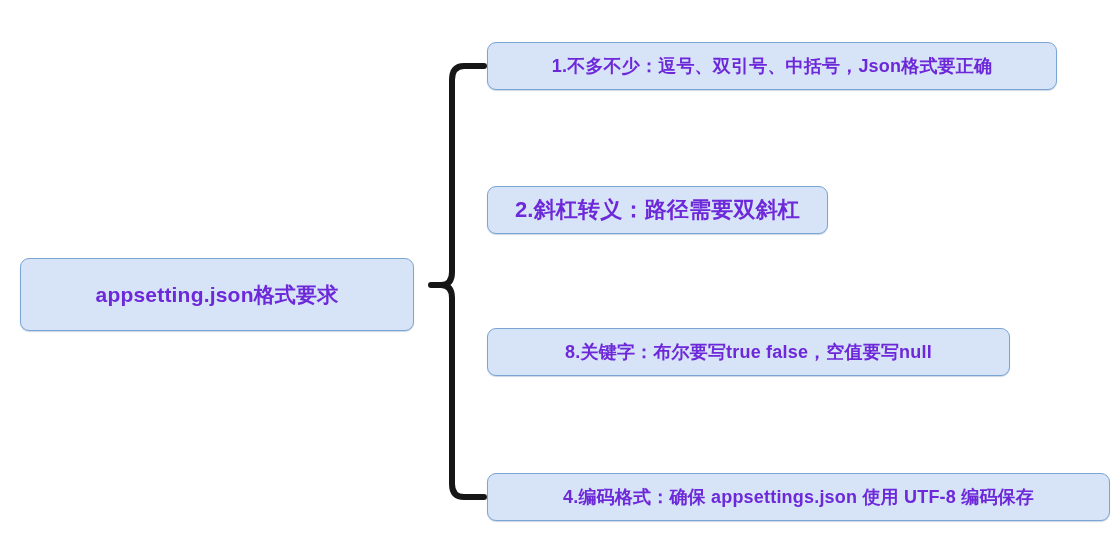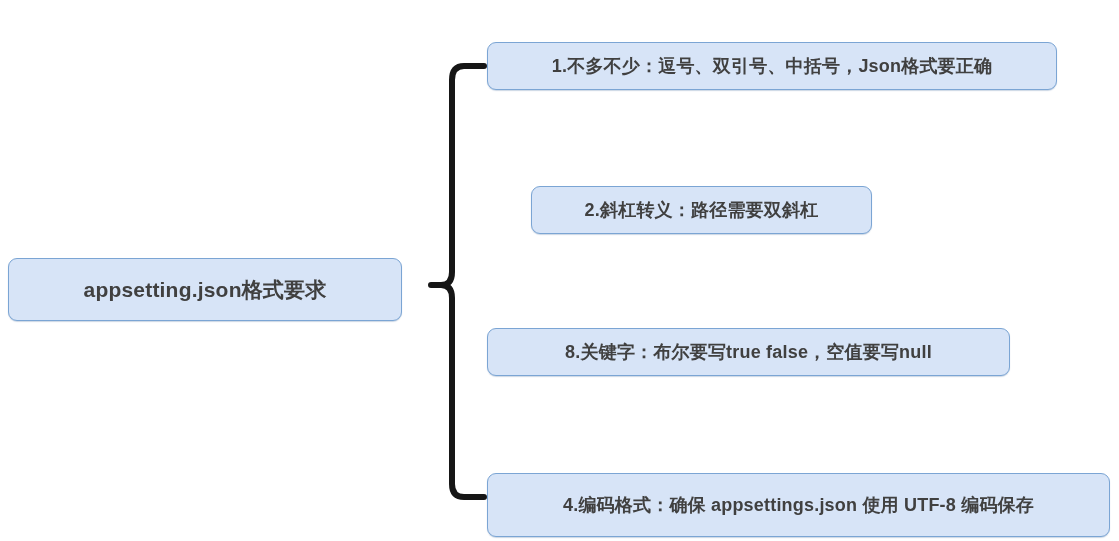--- a/index.html
+++ b/index.html
@@ -34,69 +34,68 @@
 
   .node {
     position: absolute;
     box-sizing: border-box;
     background: #d7e4f7;
     border: 1.6px solid #7ba5d4;
     border-radius: 9px;
     display: flex;
     align-items: center;
     justify-content: center;
-    color: #404040;
+    color: #6d28d9;
     font-weight: bold;
     letter-spacing: 0.2px;
     white-space: nowrap;
     box-shadow: 0 1px 1px rgba(110,140,180,0.35);
   }
 
   .node-label {
     display: block;
     line-height: 1;
   }
 
   
   #node-root {
-    left: 8px;
+    left: 20px;
     top: 258px;
     width: 394px;
-    height: 63px;
+    height: 73px;
     font-size: 21px;
   }
 
   
   #node-branch-0 {
     left: 487px;
     top: 42px;
     width: 570px;
     height: 48px;
     font-size: 18px;
   }
   #node-branch-1 {
     left: 487px;
     top: 186px;
     width: 341px;
     height: 48px;
-    font-size: 18px;
-    margin-left: 44px;
+    font-size: 22px;
   }
   #node-branch-2 {
     left: 487px;
     top: 328px;
     width: 523px;
     height: 48px;
     font-size: 18px;
   }
   #node-branch-3 {
     left: 487px;
     top: 473px;
     width: 623px;
-    height: 64px;
+    height: 48px;
     font-size: 18px;
   }
 </style>
 </head>
 <body>
 
 <div id="diagram-canvas">
 
   <svg class="brace-layer" viewBox="0 0 1119 541" width="1119" height="541" xmlns="http://www.w3.org/2000/svg">
     <path d="M 484 66

